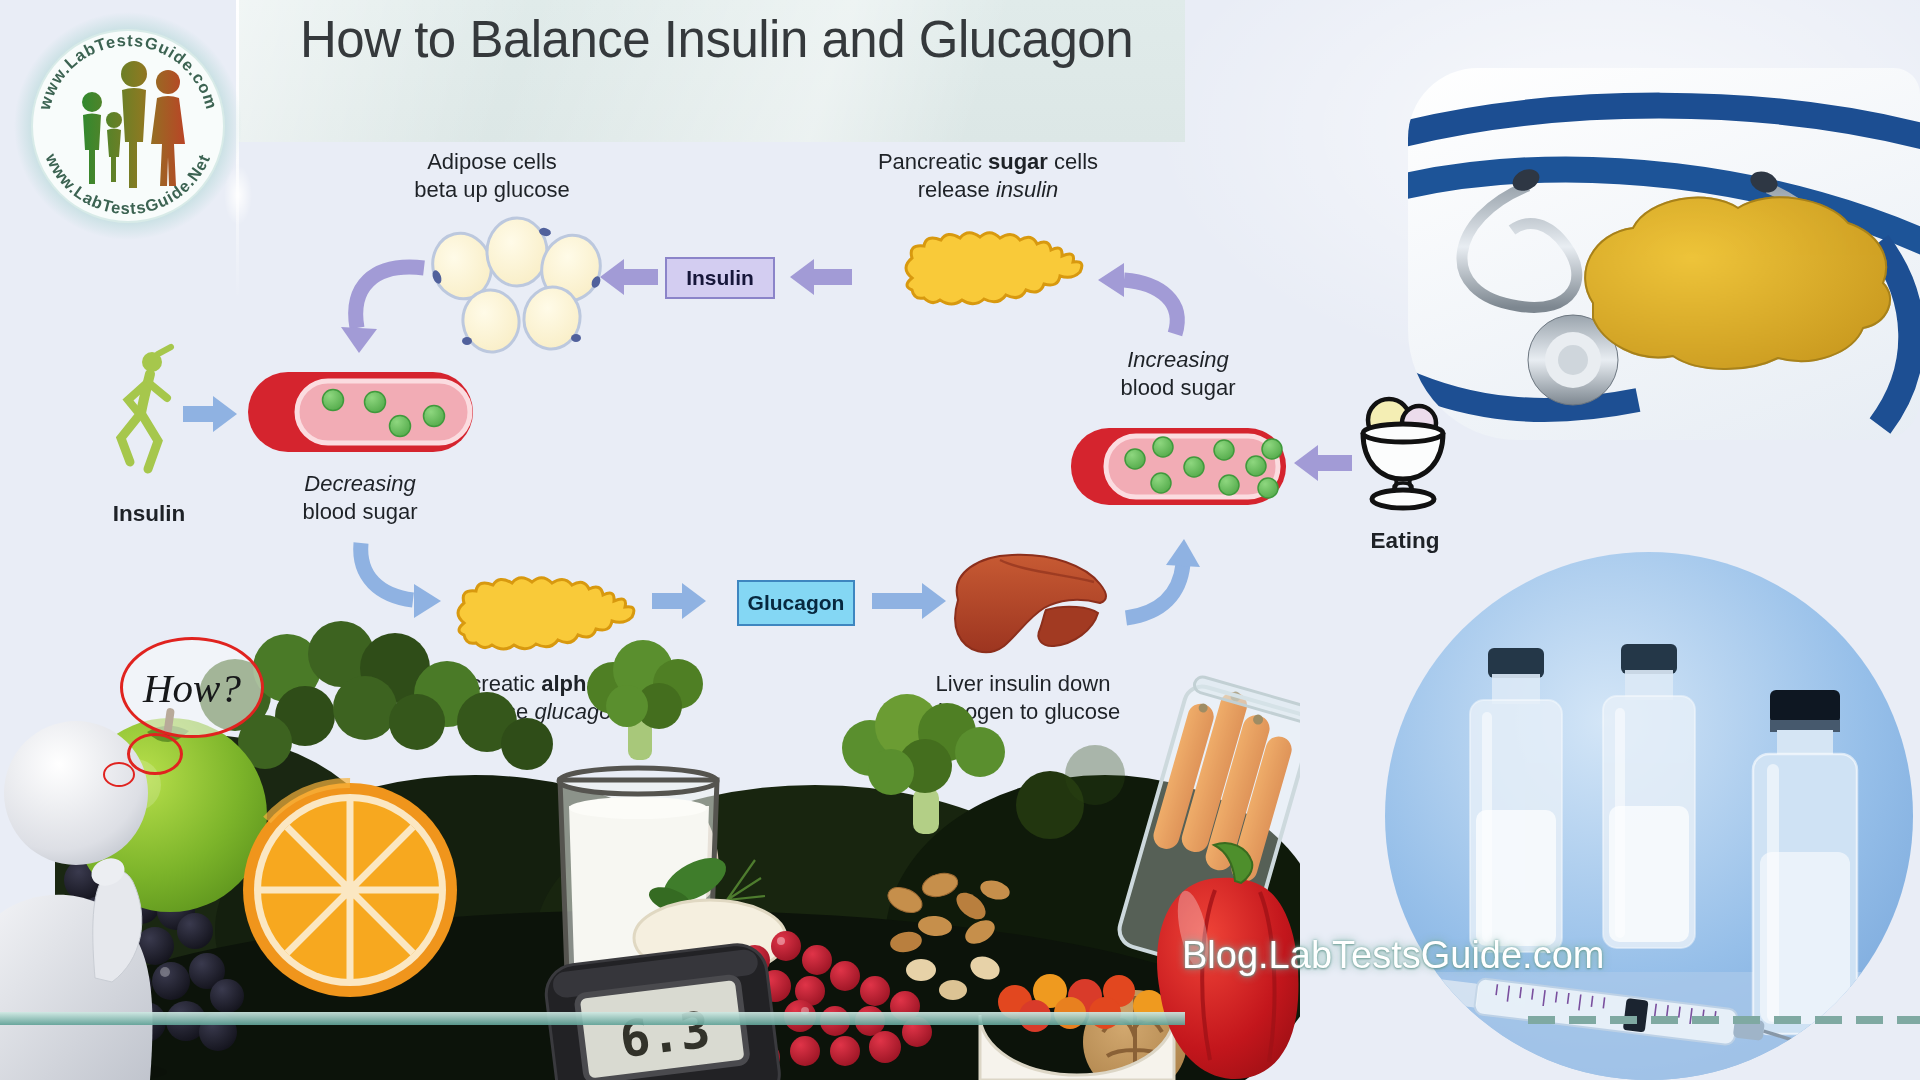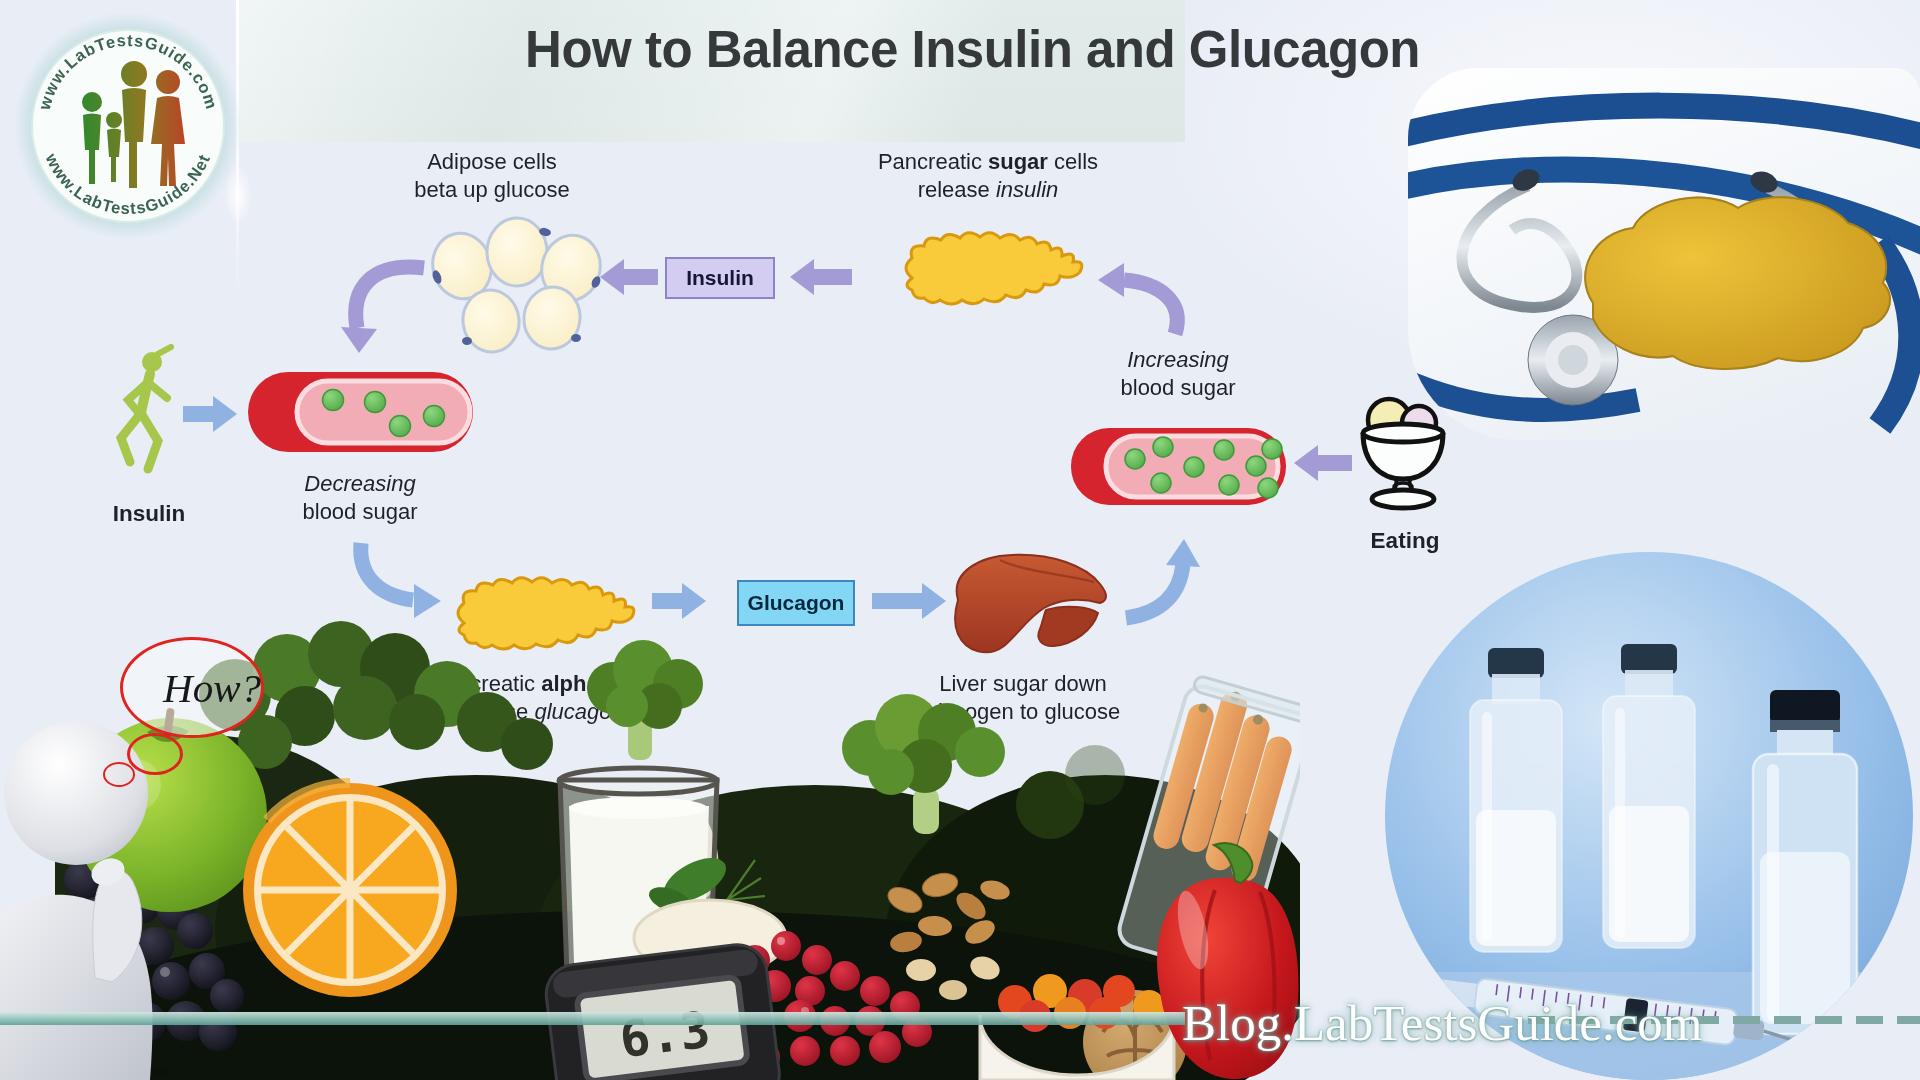--- a/index.html
+++ b/index.html
@@ -10,22 +10,22 @@
     background:radial-gradient(closest-side,rgba(255,255,255,.65),rgba(255,255,255,0));pointer-events:none;z-index:1;}
   .abs{position:absolute;}
   
   .band{left:238px;top:0;width:947px;height:142px;z-index:2;
     background:linear-gradient(108deg,rgba(255,255,255,.55) 0%,rgba(255,255,255,0) 30%,rgba(255,255,255,.45) 62%,rgba(255,255,255,0) 78%),
                linear-gradient(#e0ebea,#dce7e6);}
   .band-edge{left:236px;top:0;width:3px;height:300px;z-index:3;
     background:linear-gradient(#ffffff,rgba(255,255,255,.75) 55%,rgba(255,255,255,0));}
   .band-glow{left:224px;top:165px;width:28px;height:60px;z-index:3;border-radius:50%;
     background:radial-gradient(closest-side,rgba(255,255,255,.95),rgba(255,255,255,0));}
-  .title{left:300px;top:18px;width:1120px;z-index:4;text-align:right;
-    font-size:51px;font-weight:bold;line-height:64px;color:var(--title_text,#35393c);letter-spacing:-.5px;}
+  .title{left:300px;top:8px;width:1120px;z-index:4;text-align:left;
+    font-size:51px;font-weight:normal;line-height:64px;color:var(--title_text,#35393c);letter-spacing:-.5px;}
   
   .lbl{z-index:6;text-align:center;font-size:22px;line-height:28px;color:var(--label_text,#1e2227);
     transform:translateX(-50%);white-space:nowrap;}
   .lbl .it{font-style:italic;}
   .lbl.bold{font-weight:bold;font-size:22.5px;}
   
   .hbox{z-index:6;display:flex;align-items:center;justify-content:center;font-weight:bold;font-size:21px;}
   .insulin-box{left:665px;top:257px;width:106px;height:38px;background:var(--insulin_box_bg,#d3cdf1);
     border:2px solid var(--insulin_box_border,#8b84c9);color:var(--insulin_box_text,#16163a);}
   .glucagon-box{left:737px;top:580px;width:114px;height:42px;background:var(--glucagon_box_bg,#84d7f4);
@@ -38,30 +38,30 @@
   .stroke-blue{stroke:var(--arrow_blue,#8fb2e2);}
   
   .stetho{left:1408px;top:68px;width:512px;height:372px;z-index:2;overflow:hidden;
     border-radius:70px 26px 40px 110px;background:linear-gradient(160deg,#ffffff,#e7edf4);}
   .vials{left:1385px;top:552px;width:528px;height:528px;z-index:7;border-radius:50%;overflow:hidden;
     background:radial-gradient(circle at 42% 32%,#d4e6f7,#96bfe9 55%,#6f9fd6);}
   .food{left:55px;top:600px;z-index:6;}
   .thinker{left:0;top:660px;z-index:6;}
   
   .bubble{left:120px;top:637px;width:138px;height:95px;z-index:8;border:3px solid var(--bubble_red,#e0231f);
-    border-radius:50%;background:rgba(247,250,252,.55);display:flex;align-items:center;justify-content:flex-end;
+    border-radius:50%;background:rgba(247,250,252,.55);display:flex;align-items:center;justify-content:center;
     font-family:"Liberation Serif",serif;font-style:italic;font-size:41px;color:#17181a;}
   .bubble-mid{left:127px;top:733px;width:50px;height:36px;border:3px solid var(--bubble_red,#e0231f);border-radius:50%;z-index:8;}
   .bubble-small{left:103px;top:762px;width:28px;height:21px;border:2.5px solid var(--bubble_red,#e0231f);border-radius:50%;z-index:8;}
   
   .teal-band{left:0;top:1012px;width:1185px;height:13px;z-index:9;
     background:linear-gradient(#cfe9e3,var(--teal_line,#5fa196));opacity:.92;}
   .teal-dashes{left:1528px;top:1016px;width:392px;height:8px;z-index:9;
     background:repeating-linear-gradient(90deg,#7fa9a2 0 27px,rgba(0,0,0,0) 27px 41px);}
-  .site-url{left:1182px;top:994px;z-index:10;font-family:Liberation Serif, serif;font-size:51px;
+  .site-url{left:1182px;top:934px;z-index:10;font-family:Liberation Sans, sans-serif;font-size:38px;
     color:var(--footer_text,#ffffff);white-space:nowrap;
     text-shadow:0 0 3px #7fb3aa,0 0 8px rgba(127,179,170,.95),0 1px 2px rgba(40,90,80,.6);}
 </style>
 </head>
 <body>
 
 <div id="canvas">
 
   <div class="abs band"></div>
   <div class="abs band-edge"></div>
@@ -227,21 +227,21 @@
     <div class="it">Decreasing</div>
     <div>blood sugar</div>
   </div>
   <div class="abs lbl bold" style="left:149px;top:500px">Insulin</div>
   <div class="abs lbl bold" style="left:1405px;top:527px">Eating</div>
   <div class="abs lbl" style="left:540px;top:670px">
     <div><span>Pancreatic </span><b>alpha</b><span> cells</span></div>
     <div><span>release </span><span class="it">glucagon</span></div>
   </div>
   <div class="abs lbl" style="left:1023px;top:670px">
-    <div>Liver sugar down</div>
+    <div>Liver insulin down</div>
     <div>glycogen to glucose</div>
   </div>
   <div class="abs hbox insulin-box">Insulin</div>
   <div class="abs hbox glucagon-box">Glucagon</div>
 
   <div class="abs stetho">
     <svg width="512" height="372" viewBox="0 0 512 372">
       <defs>
         <linearGradient id="chromeG" x1="0" y1="0" x2="0" y2="1">
           <stop offset="0" stop-color="#9aa4ad"></stop>

